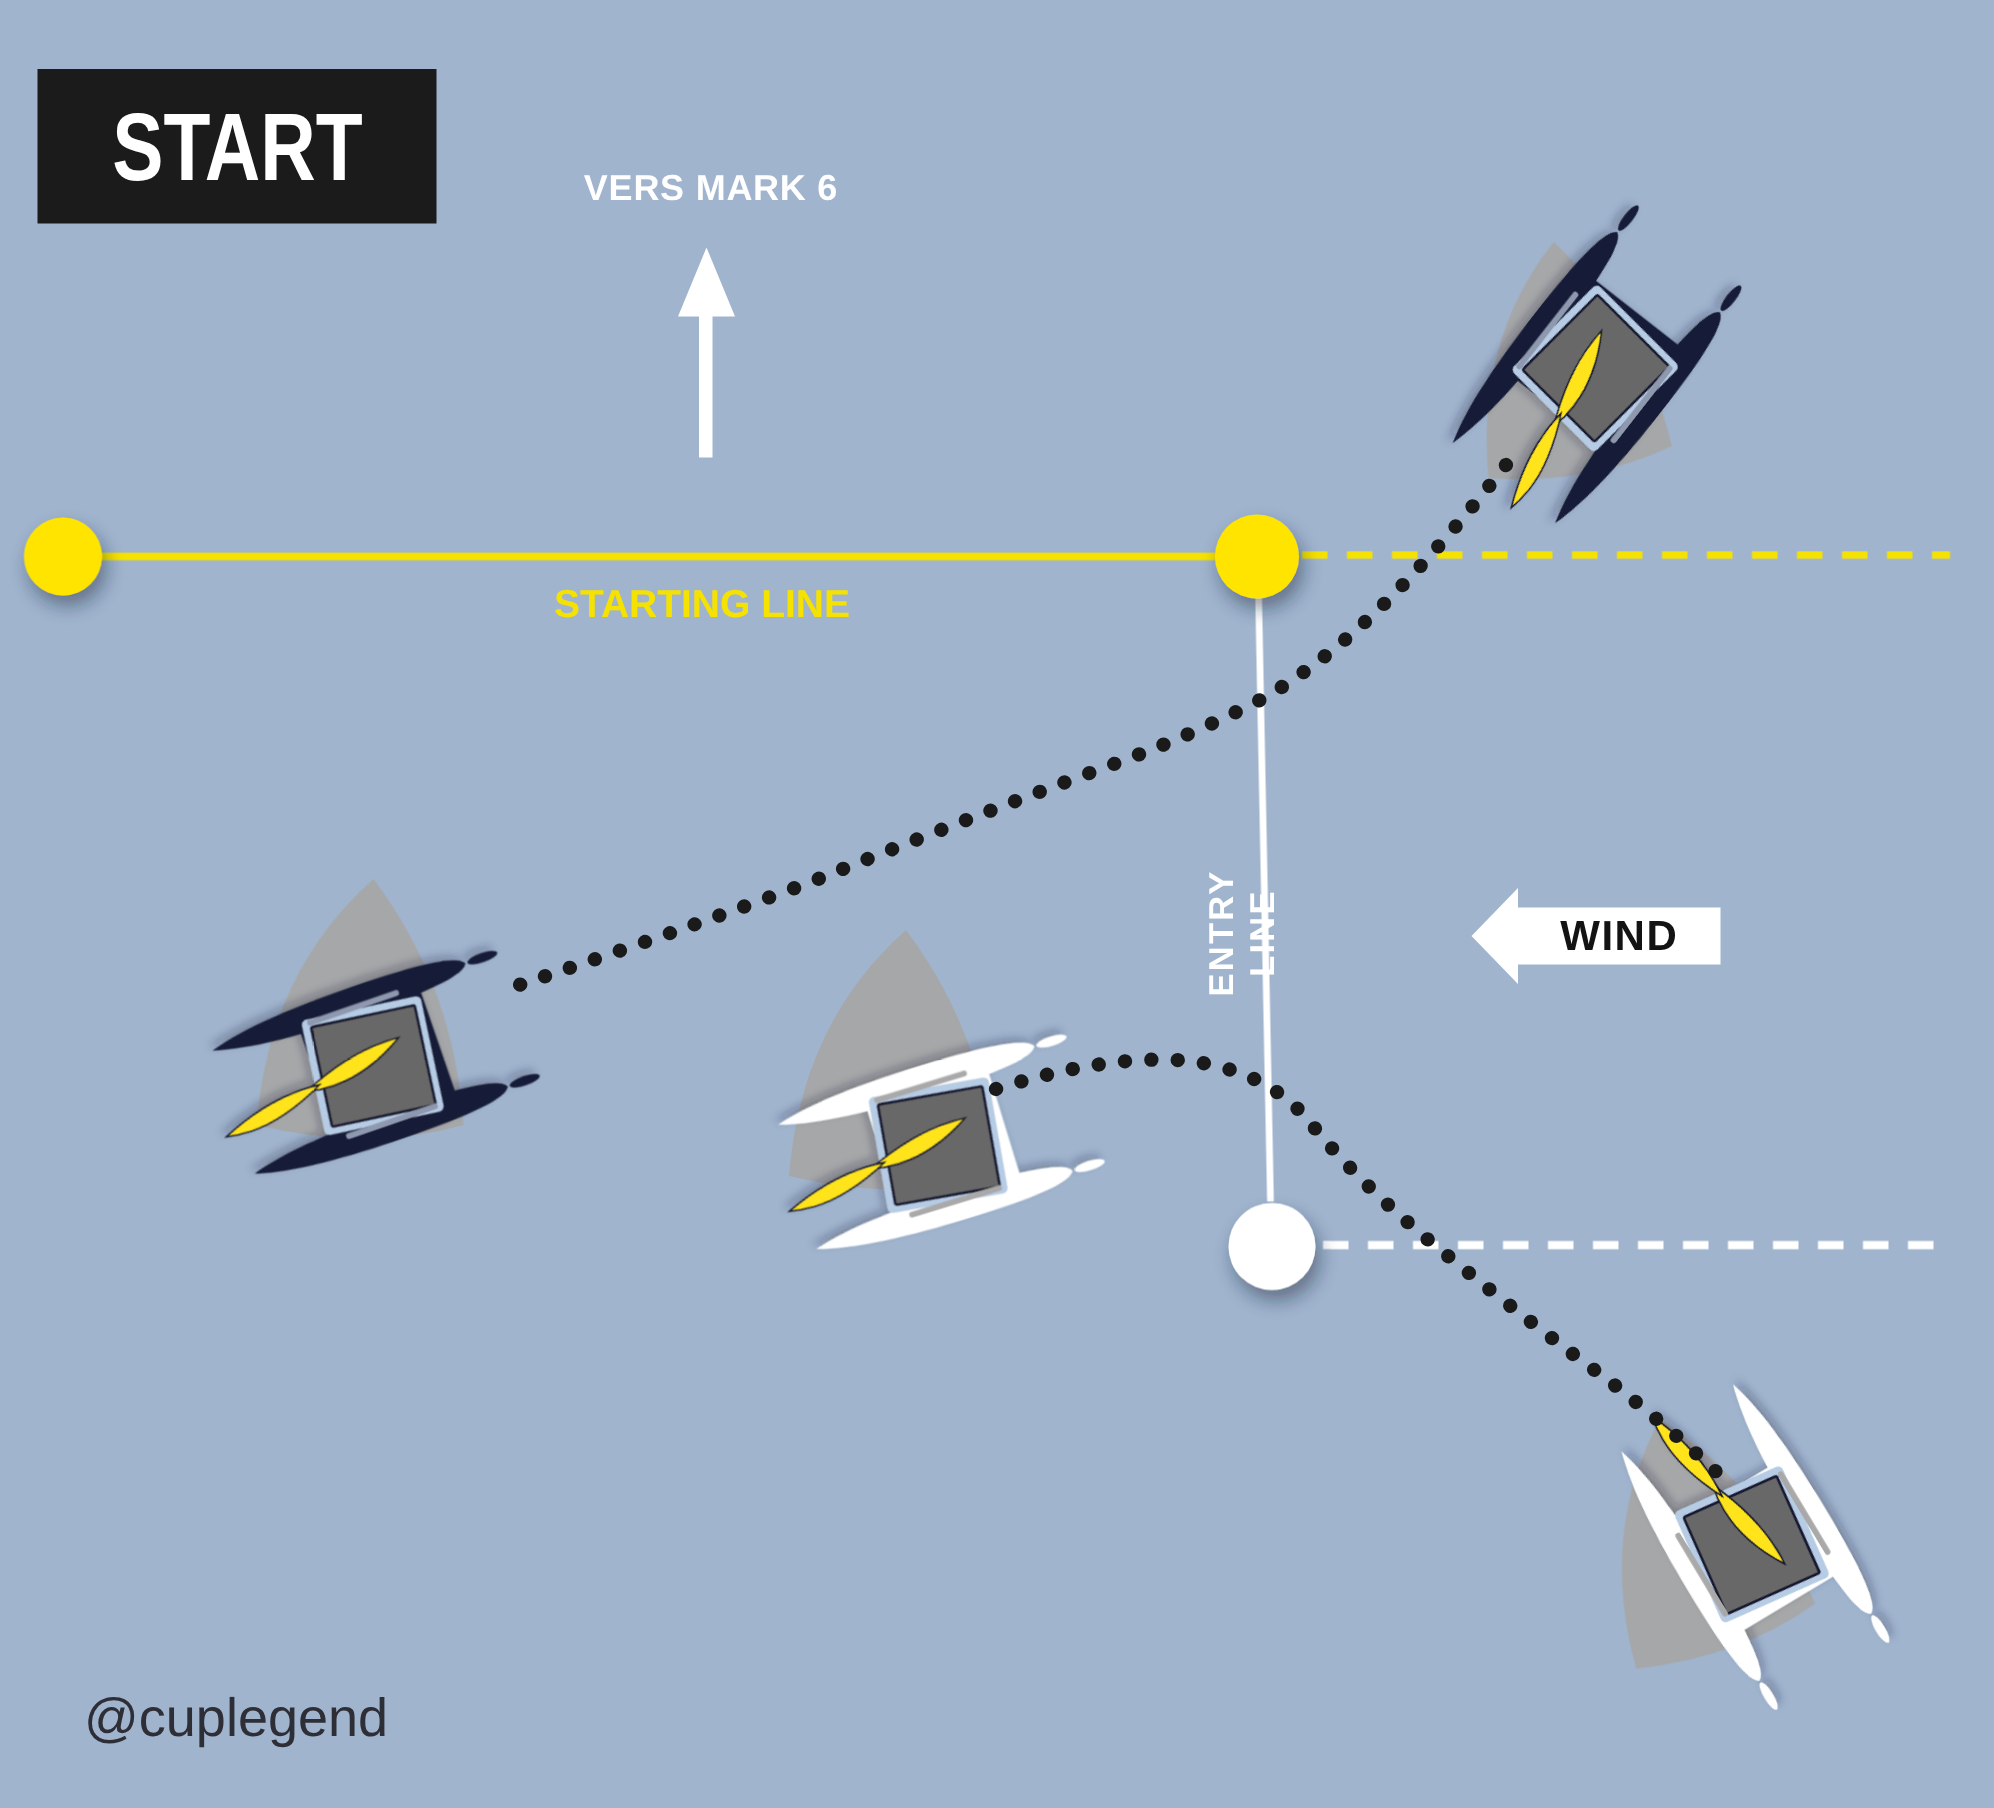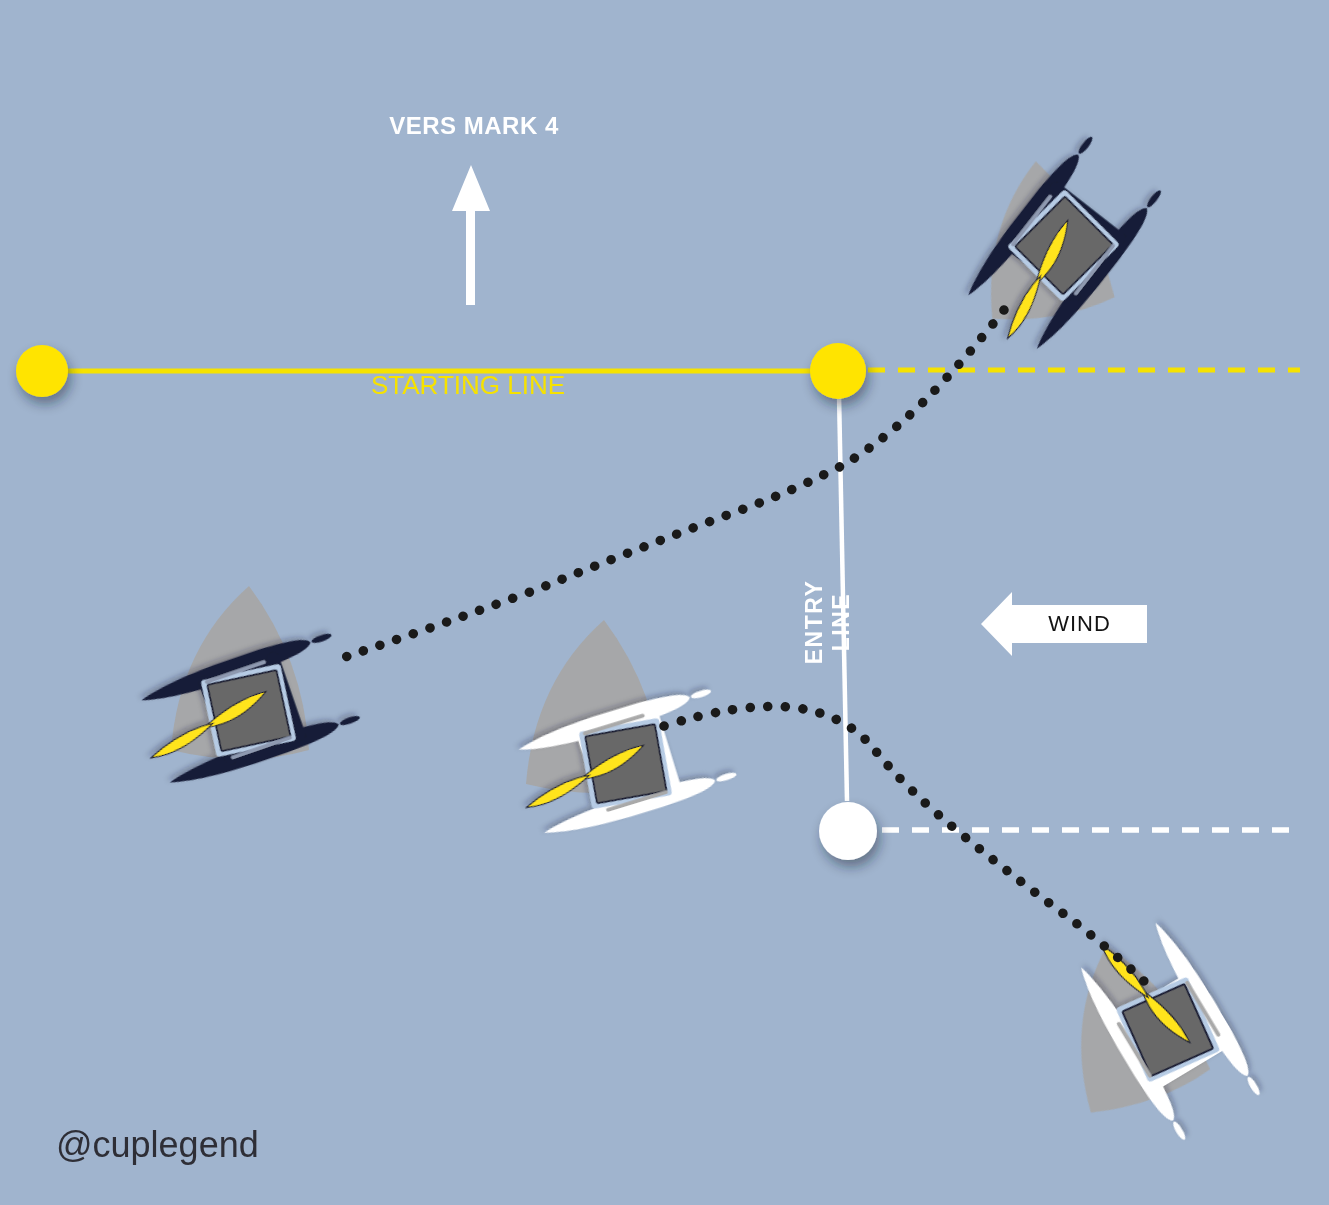--- a/index.html
+++ b/index.html
@@ -20,32 +20,32 @@
   .banner span{
     color:var(--banner-text,#ffffff);
     font-size:64px;font-weight:bold;letter-spacing:0px;
     display:inline-block;transform:scaleX(.8);
   }
   .vers{
     left:368px;top:112px;width:212px;text-align:center;
     color:#ffffff;font-weight:bold;font-size:24px;letter-spacing:.5px;
   }
   .startline{
-    left:368px;top:370px;width:200px;text-align:center;
-    color:var(--line-yellow,#f6e200);font-weight:normal;font-size:26px;
+    left:368px;top:387px;width:200px;text-align:center;
+    color:var(--line-yellow,#f6e200);font-weight:bold;font-size:26px;
   }
   .entryline{
     left:745px;top:608px;width:140px;height:28px;text-align:center;
     color:#ffffff;font-weight:bold;font-size:23px;letter-spacing:1.5px;
     transform:rotate(-90deg);
   }
   .wind{
     left:1012px;top:605px;width:135px;height:38px;
     display:flex;align-items:center;justify-content:center;
-    color:var(--wind-text,#131313);font-weight:normal;font-size:22px;letter-spacing:1px;
+    color:var(--wind-text,#131313);font-weight:bold;font-size:28px;letter-spacing:1px;
   }
   .watermark{
     left:56px;top:1124px;
     color:var(--watermark-text,#2e2e36);font-size:36px;
   }
 </style>
 </head>
 <body>
 
 <div class="canvas">
@@ -101,22 +101,25 @@
 
     <use href="#cat" style="--hullcol:var(--hull-navy);--stripecol:#8e99b0" filter="url(#boatsh)" transform="translate(1062,246) rotate(128) scale(0.7)"></use>
     <use href="#cat" style="--hullcol:var(--hull-navy);--stripecol:#8e99b0" filter="url(#boatsh)" transform="translate(247,710) rotate(161) scale(0.7)"></use>
     <use href="#cat" style="--hullcol:var(--hull-white);--stripecol:#a9a9a9" filter="url(#boatsh)" transform="translate(624,763) rotate(163) scale(0.7)"></use>
     <use href="#cat" style="--hullcol:var(--hull-white);--stripecol:#a9a9a9" filter="url(#boatsh)" transform="translate(1168,1028) rotate(-121) scale(0.7)"></use>
 
     <path d="M 1004 310 Q 974 348 950 374 Q 898 432 845 464 Q 798 489 738 511 Q 636 549 538 589 Q 438 626 342 658" fill="none" stroke="var(--track-dot,#1a1a1a)" stroke-width="9.5" stroke-linecap="round" stroke-dasharray="0.1 17.5"></path>
     <path d="M 664 726 Q 737 703 790 707 Q 845 713 874 749 Q 906 789 960 833 Q 1020 882 1072 920 Q 1112 951 1146 983" fill="none" stroke="var(--track-dot,#1a1a1a)" stroke-width="9.5" stroke-linecap="round" stroke-dasharray="0.1 17.5"></path>
   </svg>
 
+  <div class="lbl banner">
+    <span>START</span>
+  </div>
 
-  <div class="lbl vers">VERS MARK 4</div>
+  <div class="lbl vers">VERS MARK 6</div>
 
   <div class="lbl startline">STARTING LINE</div>
 
   <div class="lbl entryline">ENTRY LINE</div>
 
   <div class="lbl wind">WIND</div>
 
   <div class="lbl watermark">@cuplegend</div>
 </div>
 

